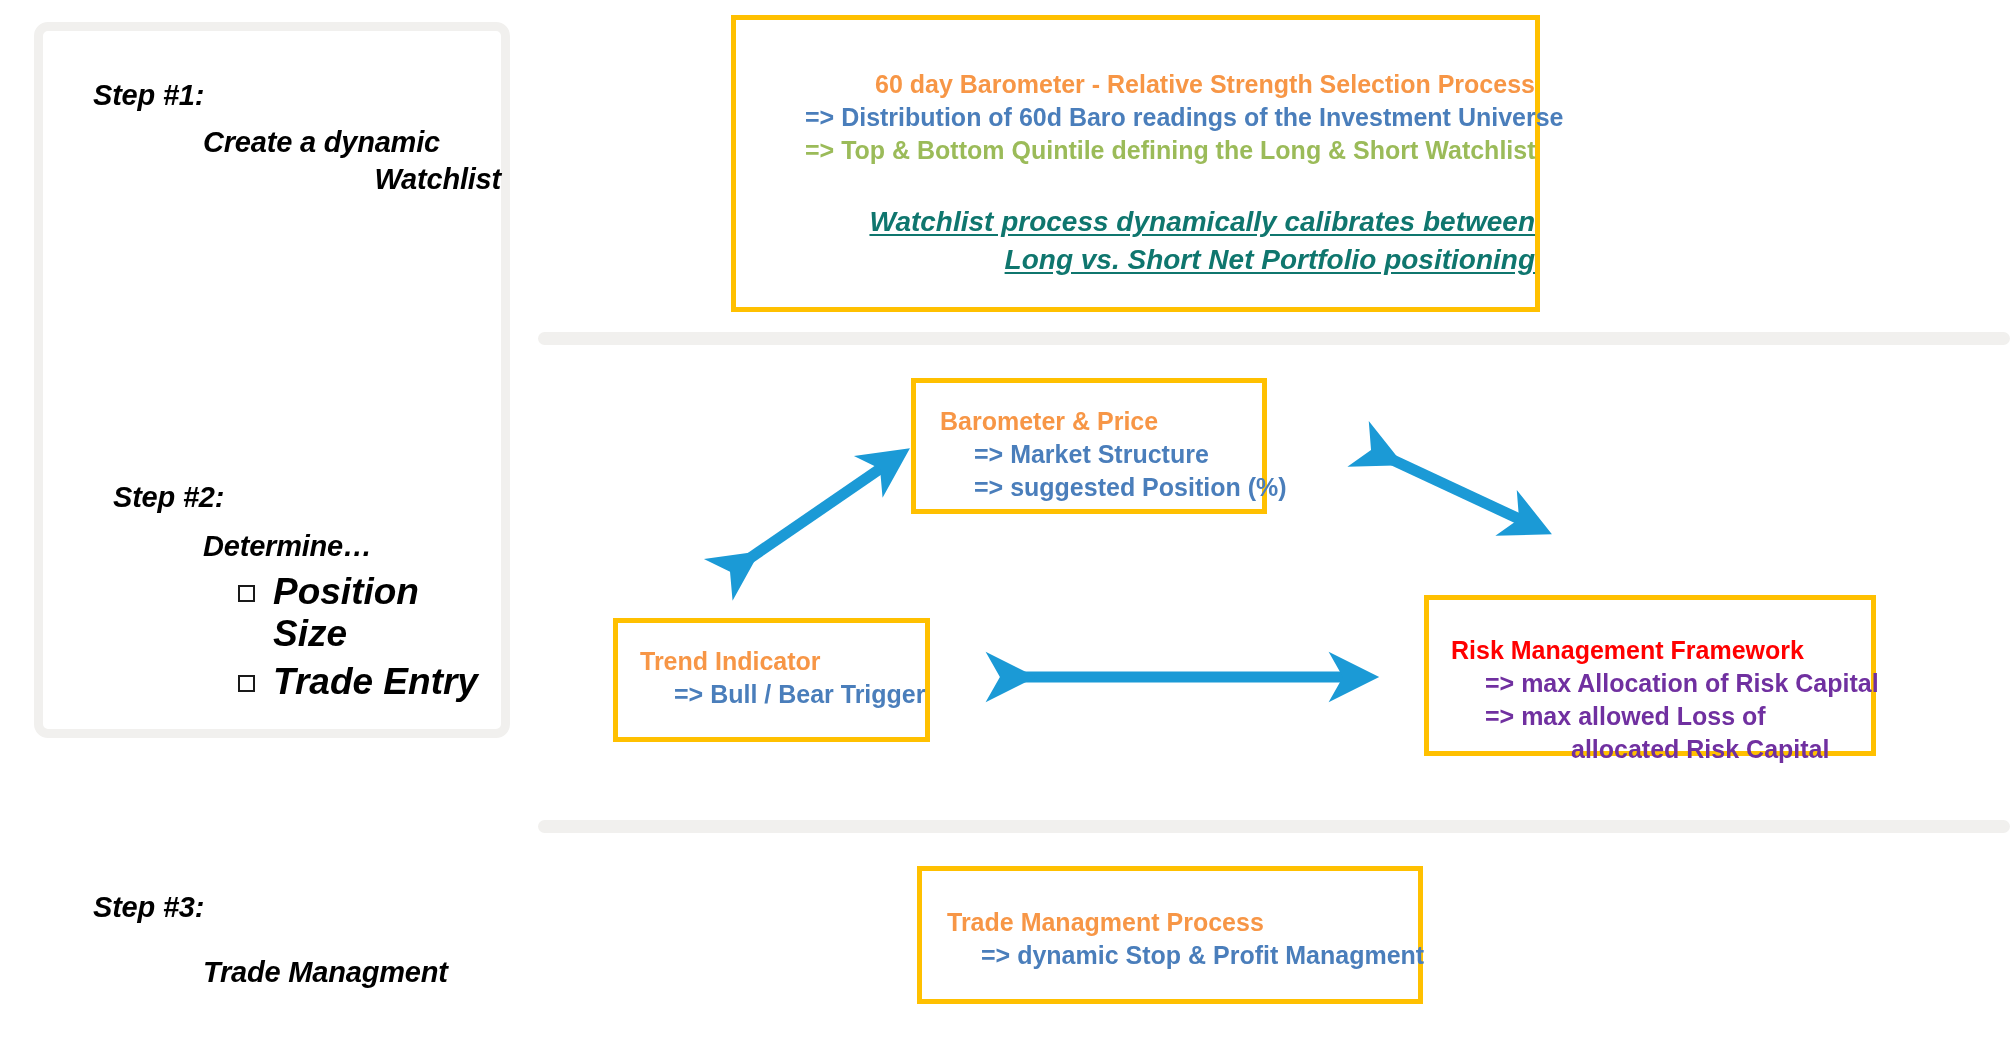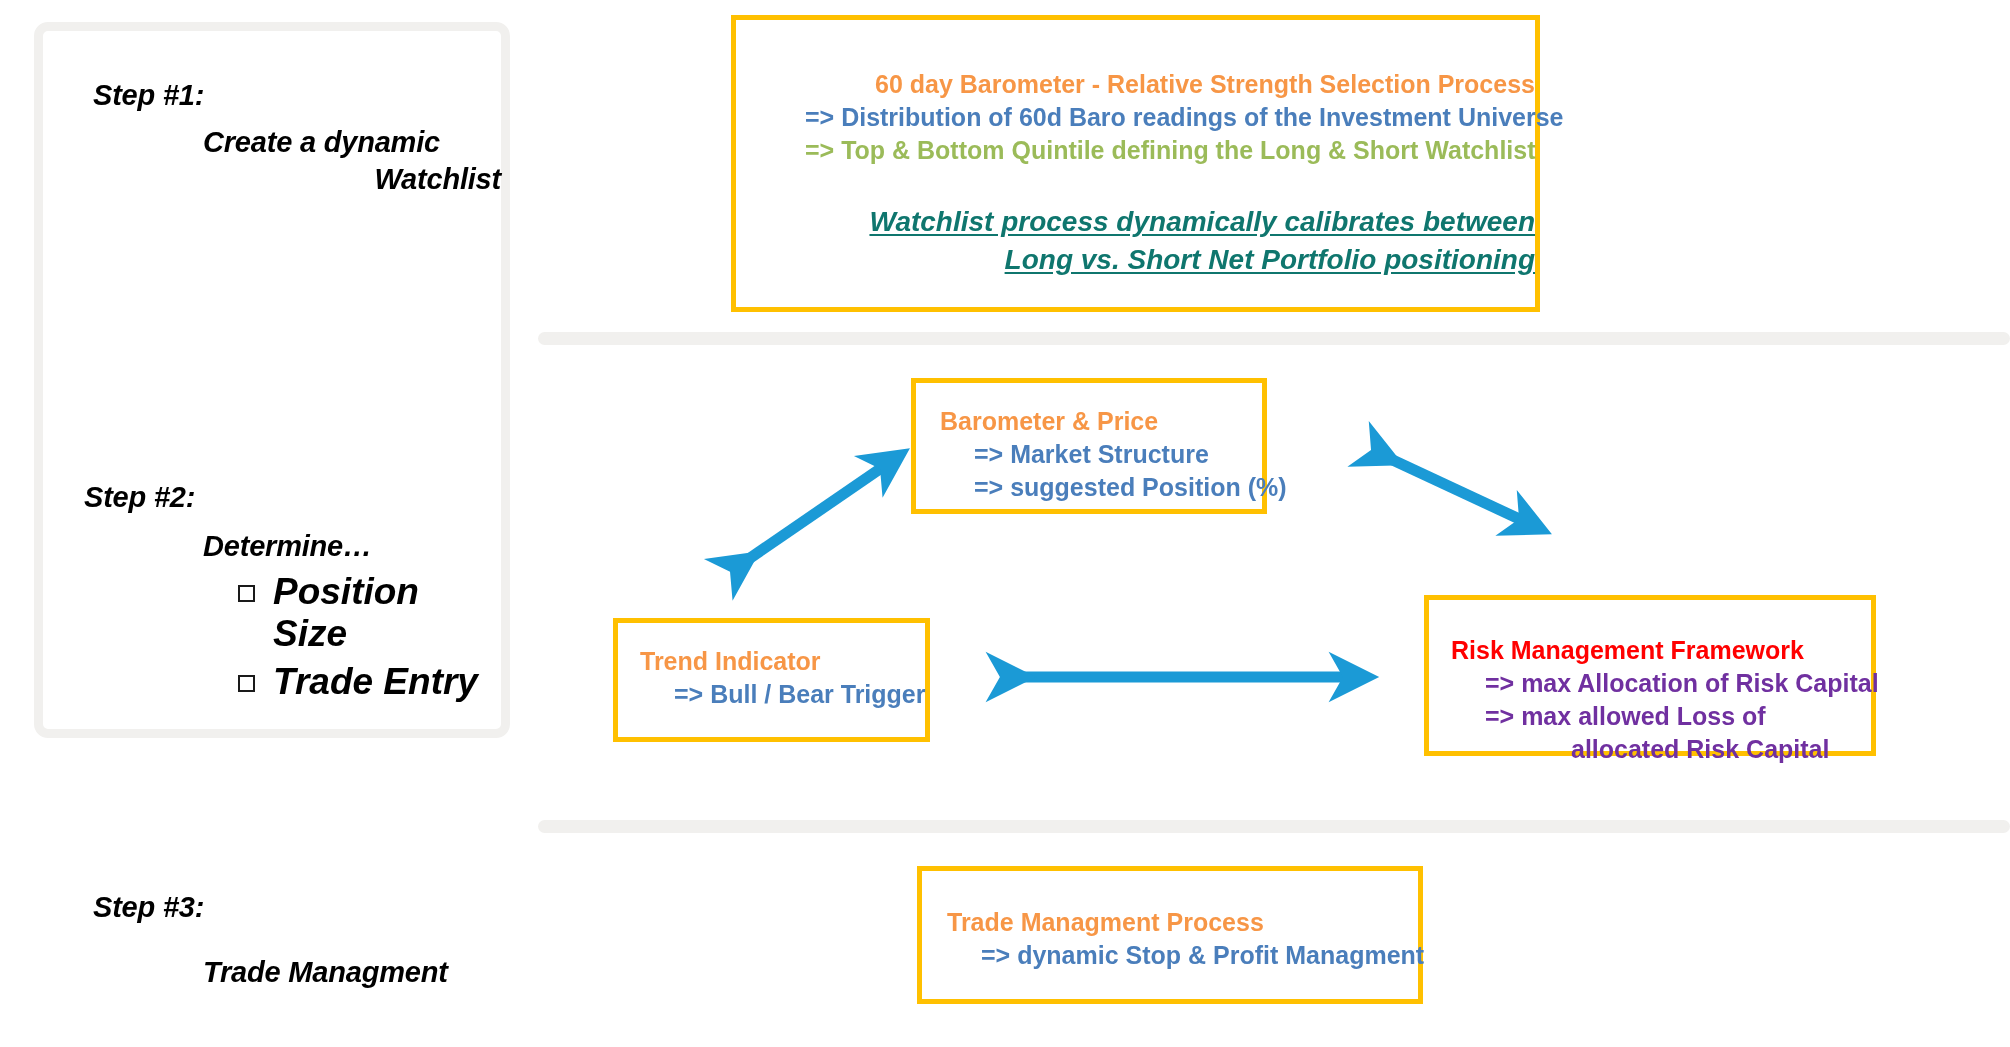--- a/index.html
+++ b/index.html
@@ -141,21 +141,21 @@
 
   <div class="steps-panel">
 
     <div class="step-block" style="top:48px;">
       <div class="step-label" style="margin-left:50px;">Step #1:</div>
       <div class="step-detail" style="margin-left:160px; margin-top:14px;">Create a dynamic</div>
       <div class="step-detail" style="margin-left:160px; margin-top:4px;text-align:right;">Watchlist</div>
     </div>
 
     <div class="step-block" style="top:450px;">
-      <div class="step-label" style="margin-left:41px;">Step #2:</div>
+      <div class="step-label" style="margin-left:70px;">Step #2:</div>
       <div class="step-detail" style="margin-left:160px; margin-top:16px;">Determine…</div>
       <ul class="step-sub-list" style="margin-left:195px; margin-top:8px;">
         <li class="step-sub-item">
           <span class="checkbox-glyph"></span>
           <span>Position Size</span>
         </li>
         <li class="step-sub-item">
           <span class="checkbox-glyph"></span>
           <span>Trade Entry</span>
         </li>

